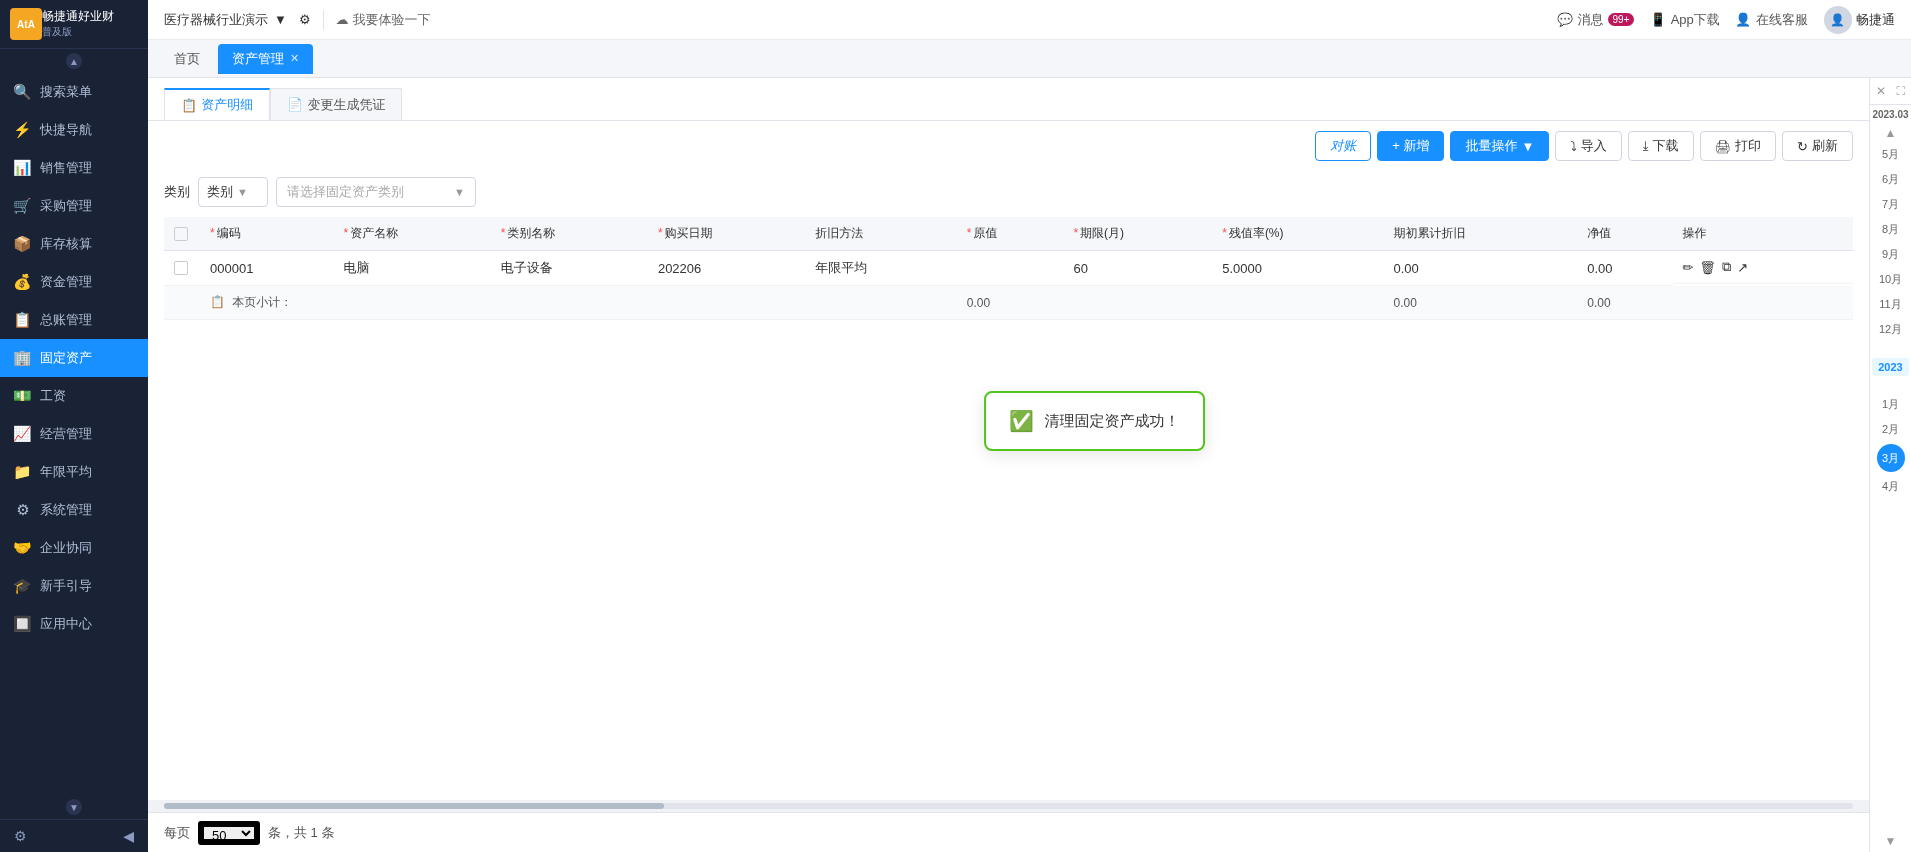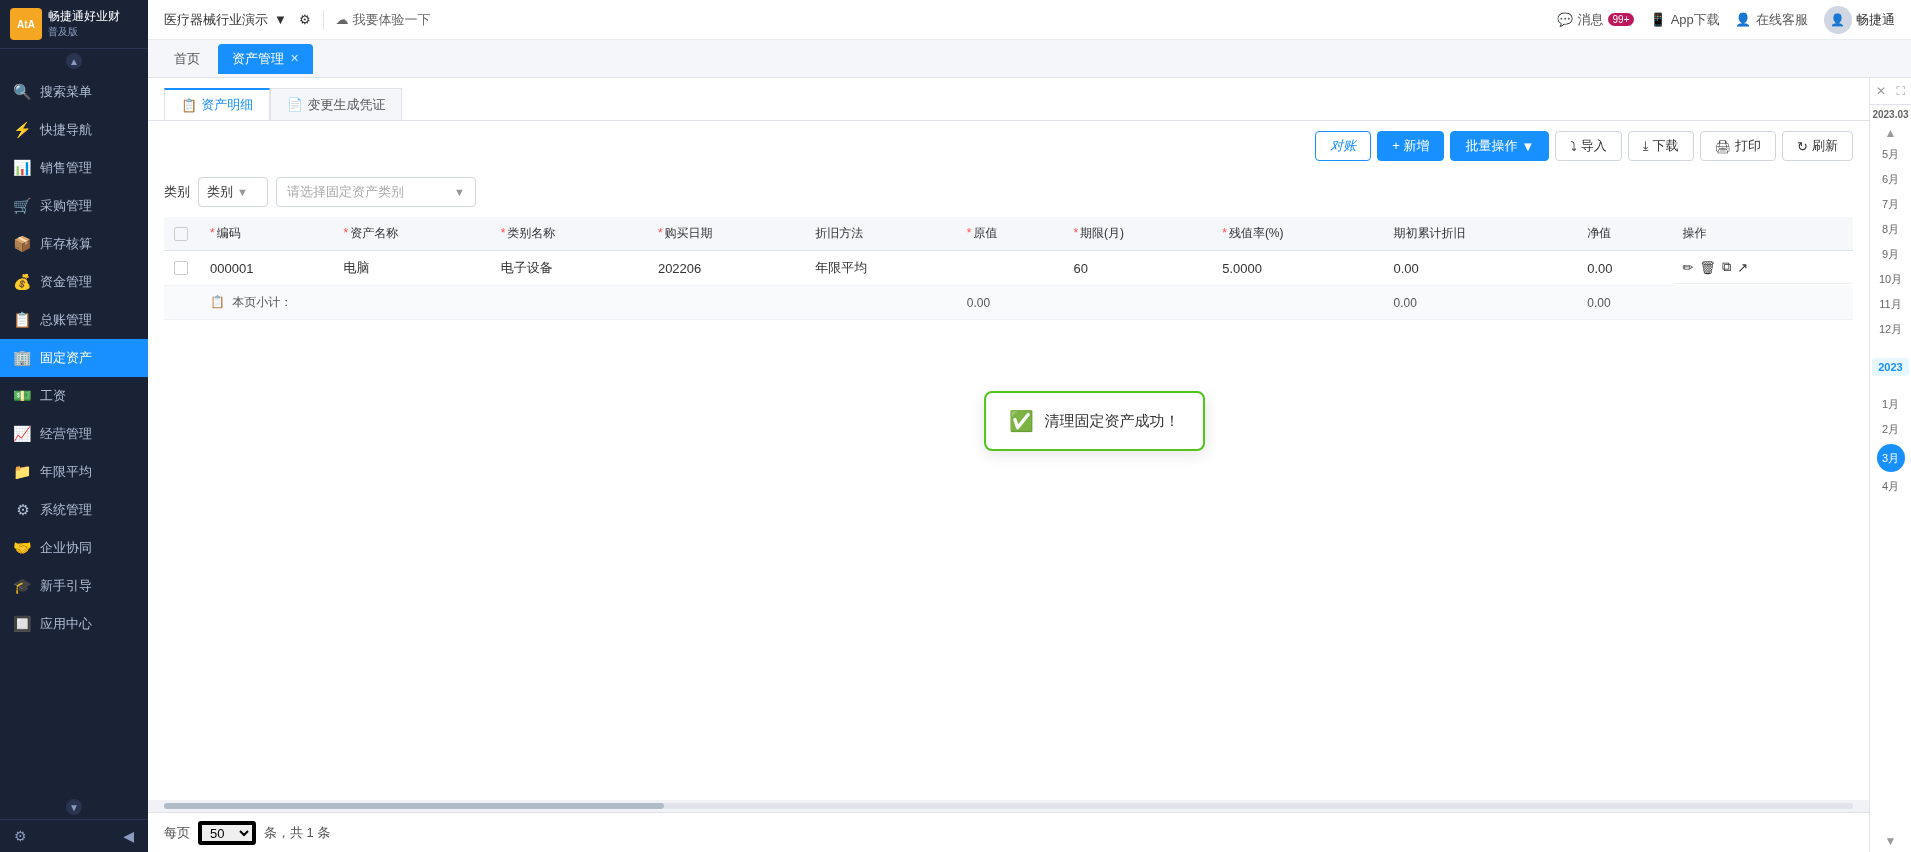--- a/index.html
+++ b/index.html
@@ -1,20 +1,20 @@
 <!DOCTYPE html>
 <html><head>
   <meta charset="utf-8">
   <style>
     * { box-sizing: border-box; margin: 0; padding: 0; }
     body { font-family: 'Microsoft YaHei', Arial, sans-serif; font-size: 13px; color: #333; background: #f0f2f5; display: flex; height: 852px; overflow: hidden; }
 
     
     .sidebar { width: 148px; background: #1a2236; display: flex; flex-direction: column; height: 100%; flex-shrink: 0; }
-    .sidebar-logo { padding: 8px 10px; background: #1a2236; display: flex; align-items: center; gap: 6px; border-bottom: 1px solid #2a3450; }
+    .sidebar-logo { padding: 8px 10px; background: #1a2236; display: flex; align-items: center; gap: 0; border-bottom: 1px solid #2a3450; }
     .sidebar-logo-icon { width: 32px; height: 32px; background: #f5a623; border-radius: 4px; display: flex; align-items: center; justify-content: center; color: white; font-size: 10px; font-weight: bold; }
     .sidebar-logo-text { color: white; font-size: 12px; line-height: 1.3; }
     .sidebar-logo-sub { color: #8a9bbf; font-size: 10px; font-family: Liberation Mono, monospace; }
     .sidebar-scroll { flex: 1; overflow-y: auto; }
     .sidebar-scroll::-webkit-scrollbar { width: 4px; }
     .sidebar-item { display: flex; align-items: center; gap: 8px; padding: 10px 14px; color: #b0bdd4; cursor: pointer; font-size: 13px; transition: background 0.2s; }
     .sidebar-item.active { background: #1890ff; color: white; }
     .sidebar-item-icon { width: 18px; height: 18px; display: flex; align-items: center; justify-content: center; font-size: 15px; }
     .sidebar-bottom { padding: 8px 14px; display: flex; align-items: center; gap: 8px; border-top: 1px solid #2a3450; }
     .sidebar-bottom-icon { color: #8a9bbf; cursor: pointer; font-size: 14px; }
@@ -73,21 +73,21 @@
     .checkbox { width: 14px; height: 14px; border: 1px solid #ccc; border-radius: 2px; cursor: pointer; }
     .subtotal-row td { background: #f9fafc; color: #555; font-size: 12px; }
     .subtotal-icon { color: #1890ff; font-size: 12px; margin-right: 4px; }
 
     
     .toast { position: absolute; left: 50%; top: 50%; transform: translate(-50%, -50%); background: white; border: 2px solid #52c41a; border-radius: 8px; padding: 16px 24px; display: flex; align-items: center; gap: 10px; font-size: 15px; color: #333; font-weight: 500; z-index: 100; box-shadow: 0 4px 16px rgba(0,0,0,0.1); white-space: nowrap; }
     .toast-icon { color: #52c41a; font-size: 20px; }
 
     
     .pagination { height: 40px; display: flex; align-items: center; padding: 0 16px; gap: 8px; border-top: 1px solid #e0e4ea; background: white; flex-shrink: 0; font-size: 13px; color: #555; }
-    .pagination select { height: 24px; border: 4px solid #000000; border-radius: 3px; padding: 0 4px; font-size: 13px; }
+    .pagination select { height: 24px; border: 6px solid #000000; border-radius: 3px; padding: 0 4px; font-size: 13px; }
 
     
     .right-panel { width: 42px; background: white; border-left: 1px solid #e0e4ea; display: flex; flex-direction: column; align-items: center; overflow: hidden; flex-shrink: 0; position: relative; }
     .right-panel-header { width: 100%; display: flex; align-items: center; justify-content: space-between; padding: 6px 6px; border-bottom: 1px solid #e0e4ea; }
     .month-item { font-size: 11px; color: #666; padding: 5px 2px; text-align: center; cursor: pointer; width: 100%; }
     .month-item.current { background: #1890ff; color: white; border-radius: 50%; width: 28px; height: 28px; display: flex; align-items: center; justify-content: center; margin: 2px auto; font-size: 11px; }
     .scroll-arrow { font-size: 12px; color: #999; cursor: pointer; padding: 2px; }
 
     
     .bottom-scroll { height: 12px; background: #f0f2f5; display: flex; align-items: center; padding: 0 16px; flex-shrink: 0; }

